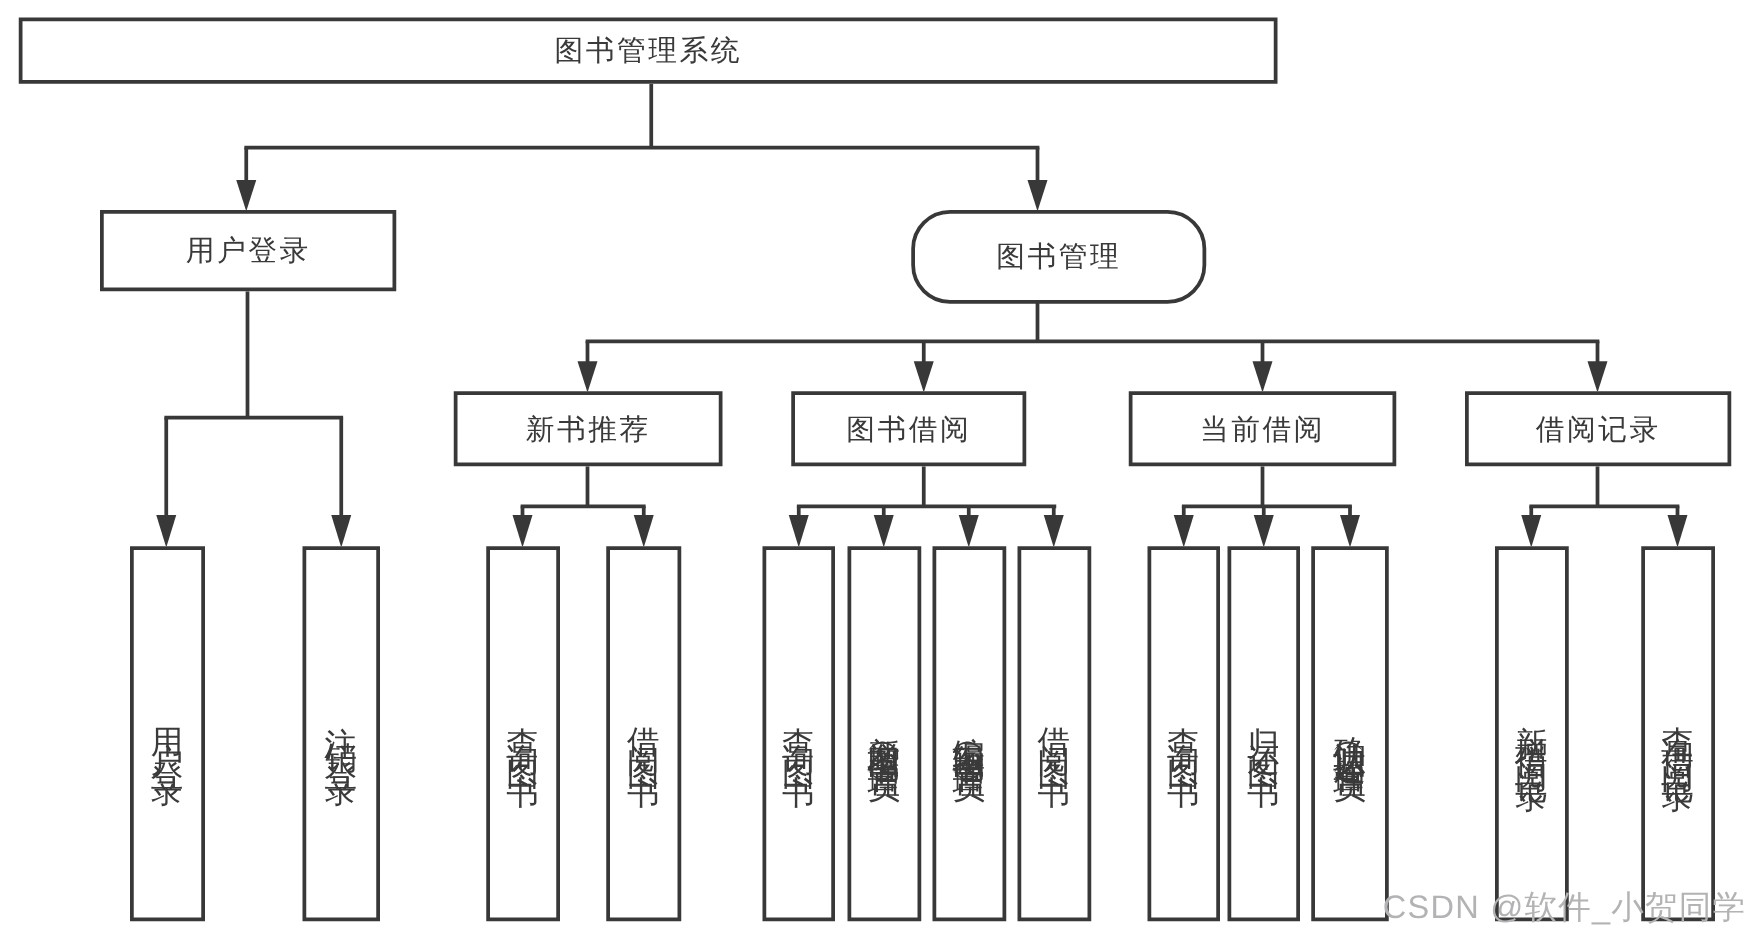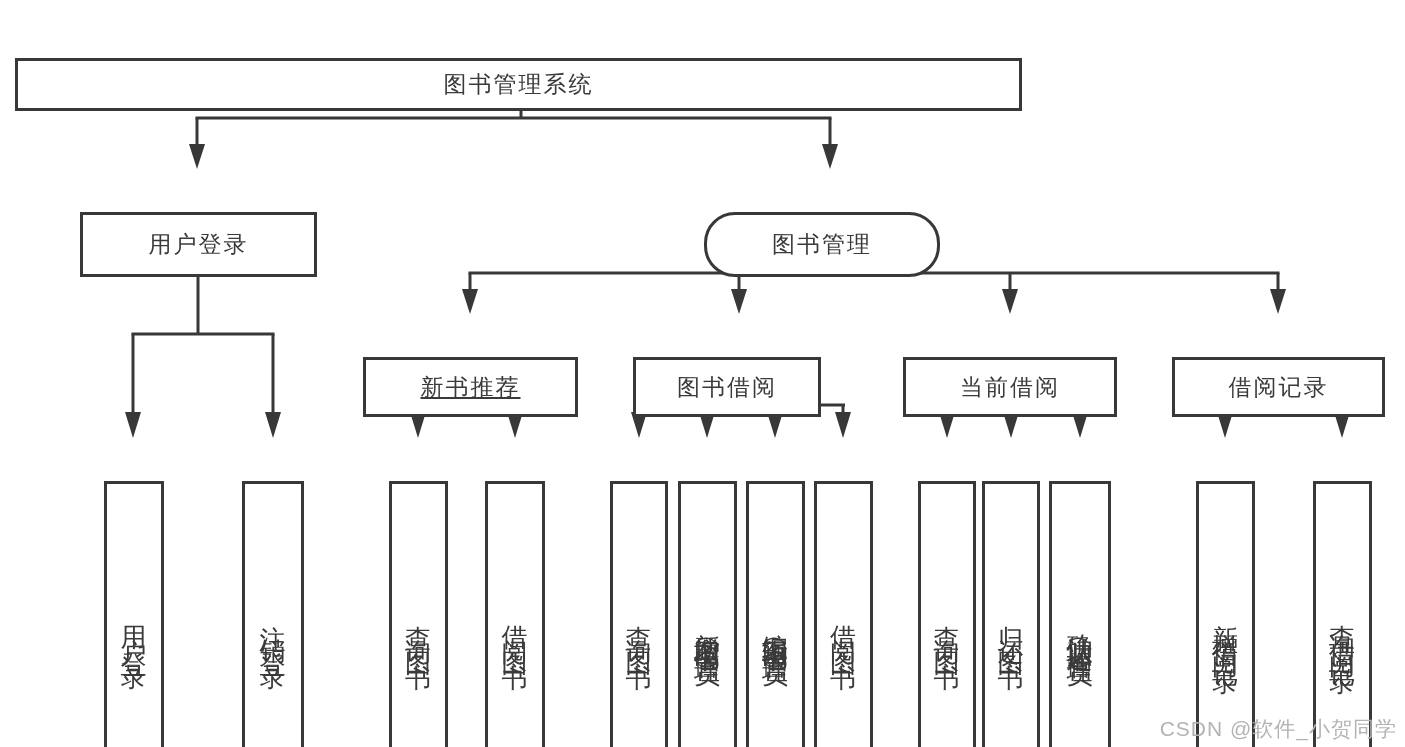--- a/index.html
+++ b/index.html
@@ -25,21 +25,20 @@
   .node {
     position: absolute;
     box-sizing: border-box;
     background: #ffffff;
     border: 3px solid #383838;
     color: #3a3a3a;
     display: flex;
     align-items: center;
     justify-content: center;
     z-index: 2;
-    margin-top: 44px;
   }
   .hbox {
     font-size: 23px;
     letter-spacing: 2px;
     white-space: nowrap;
   }
   .vbox {
     top: 437px;
     height: 300px;
     font-size: 26px;
@@ -52,21 +51,21 @@
     white-space: nowrap;
   }
   .vbox .vtext.tight {
     letter-spacing: 4px;
   }
   .watermark {
     position: absolute;
     right: 8px;
     bottom: 4px;
     z-index: 3;
-    font-size: 21px;
+    font-size: 26px;
     color: #b3b3b5;
     letter-spacing: 1px;
     white-space: nowrap;
   }
 </style>
 </head>
 <body>
 
 <div id="stage">
 
@@ -153,25 +152,25 @@
     </g>
   </svg>
 
   <div class="node hbox" style="left:15px; top:14px; width:1007px; height:53px;">
     <span>图书管理系统</span>
   </div>
 
   <div class="node hbox" style="left:80px; top:168px; width:237px; height:65px;">
     <span>用户登录</span>
   </div>
-  <div class="node hbox" style="left:704px; top:168px; width:236px; height:65px;border-radius:31px;">
+  <div class="node hbox" style="left:729px; top:168px; width:236px; height:75px;border-radius:31px;">
     <span>图书管理</span>
   </div>
 
-  <div class="node hbox" style="left:363px; top:313px; width:215px; height:60px;text-decoration:underline;">
+  <div class="node hbox" style="left:363px; top:313px; width:215px; height:60px;">
     <span>新书推荐</span>
   </div>
   <div class="node hbox" style="left:633px; top:313px; width:188px; height:60px;">
     <span>图书借阅</span>
   </div>
   <div class="node hbox" style="left:903px; top:313px; width:214px; height:60px;font-family:Liberation Mono, monospace;">
     <span>当前借阅</span>
   </div>
   <div class="node hbox" style="left:1172px; top:313px; width:213px; height:60px;">
     <span>借阅记录</span>

